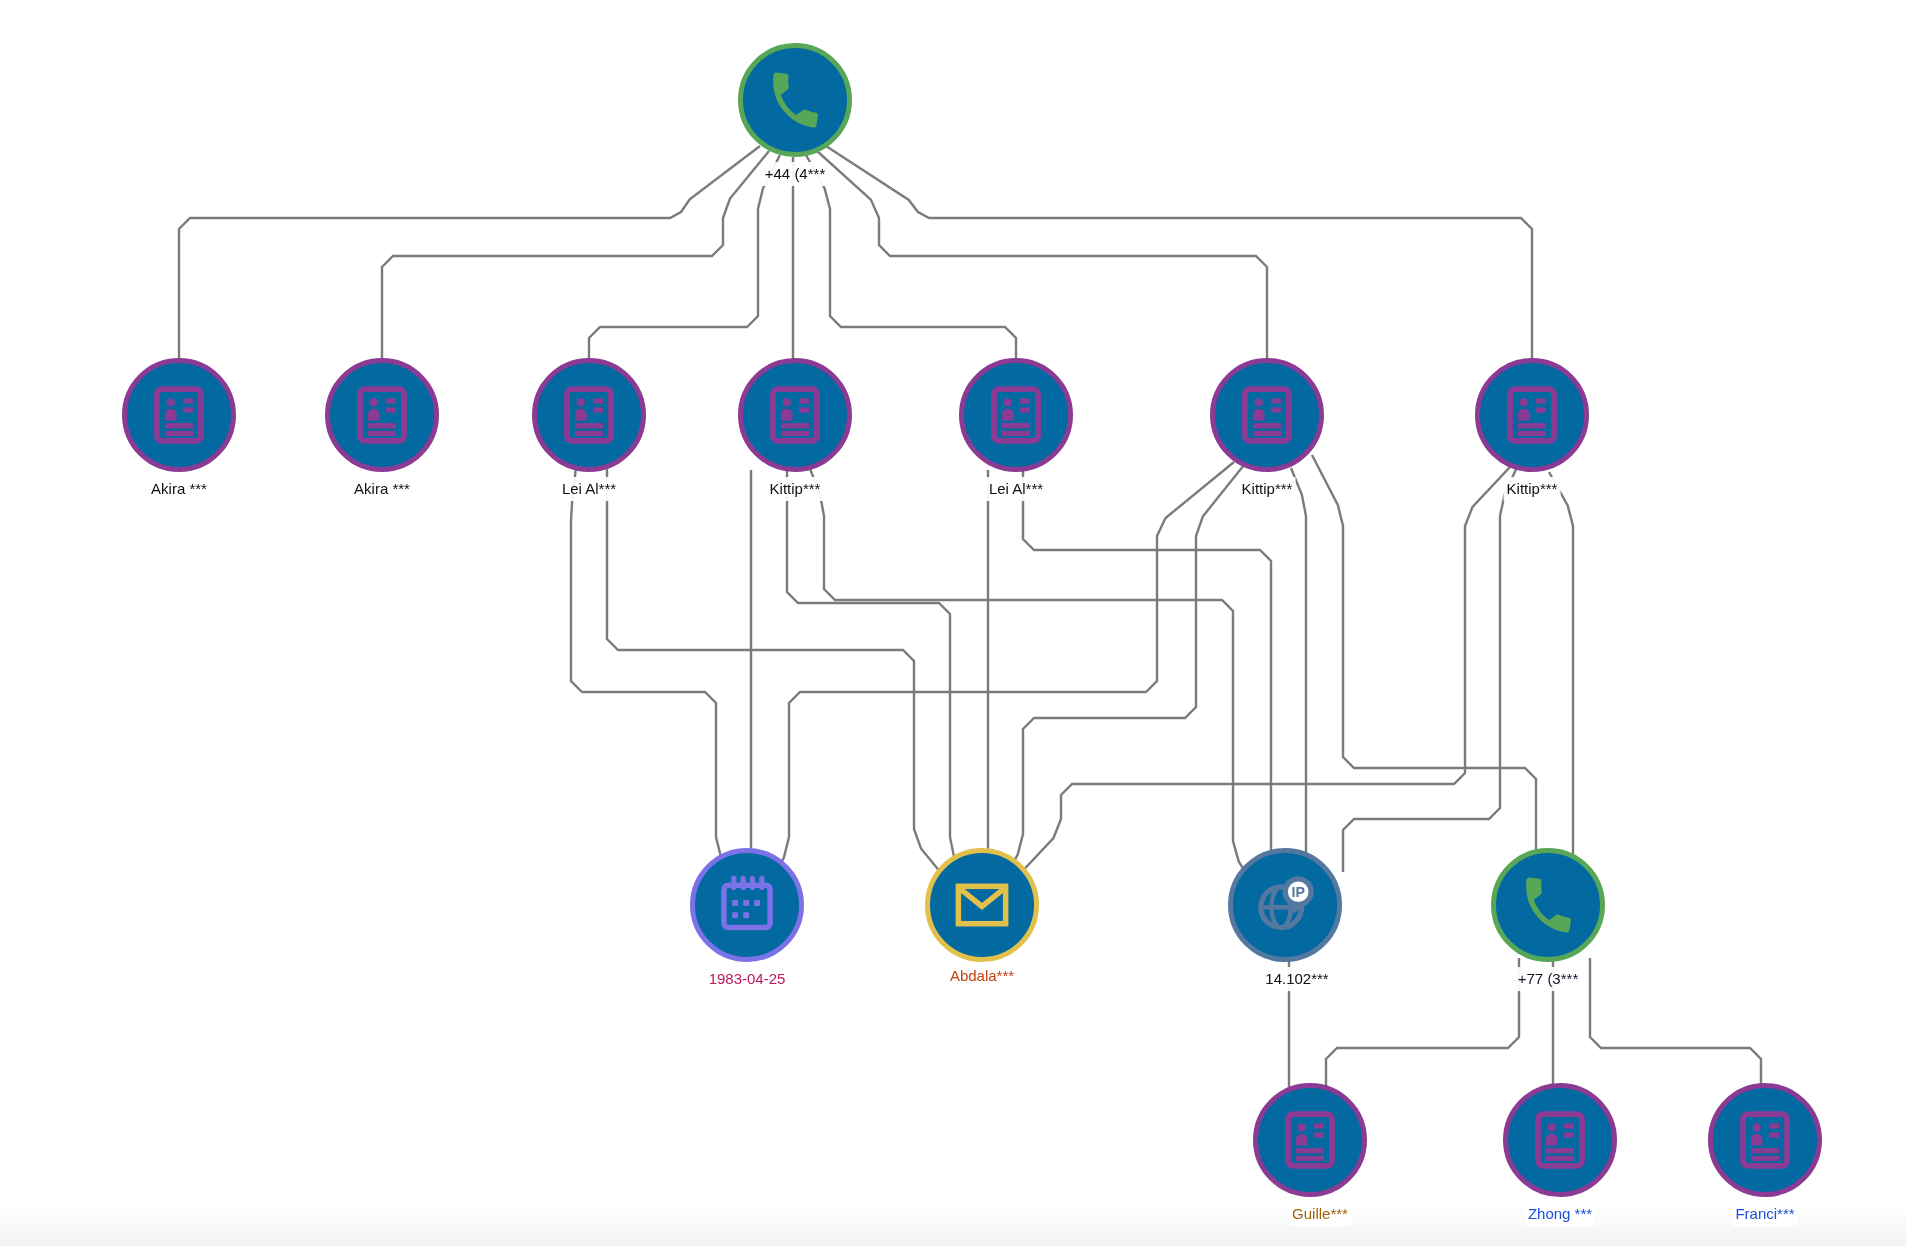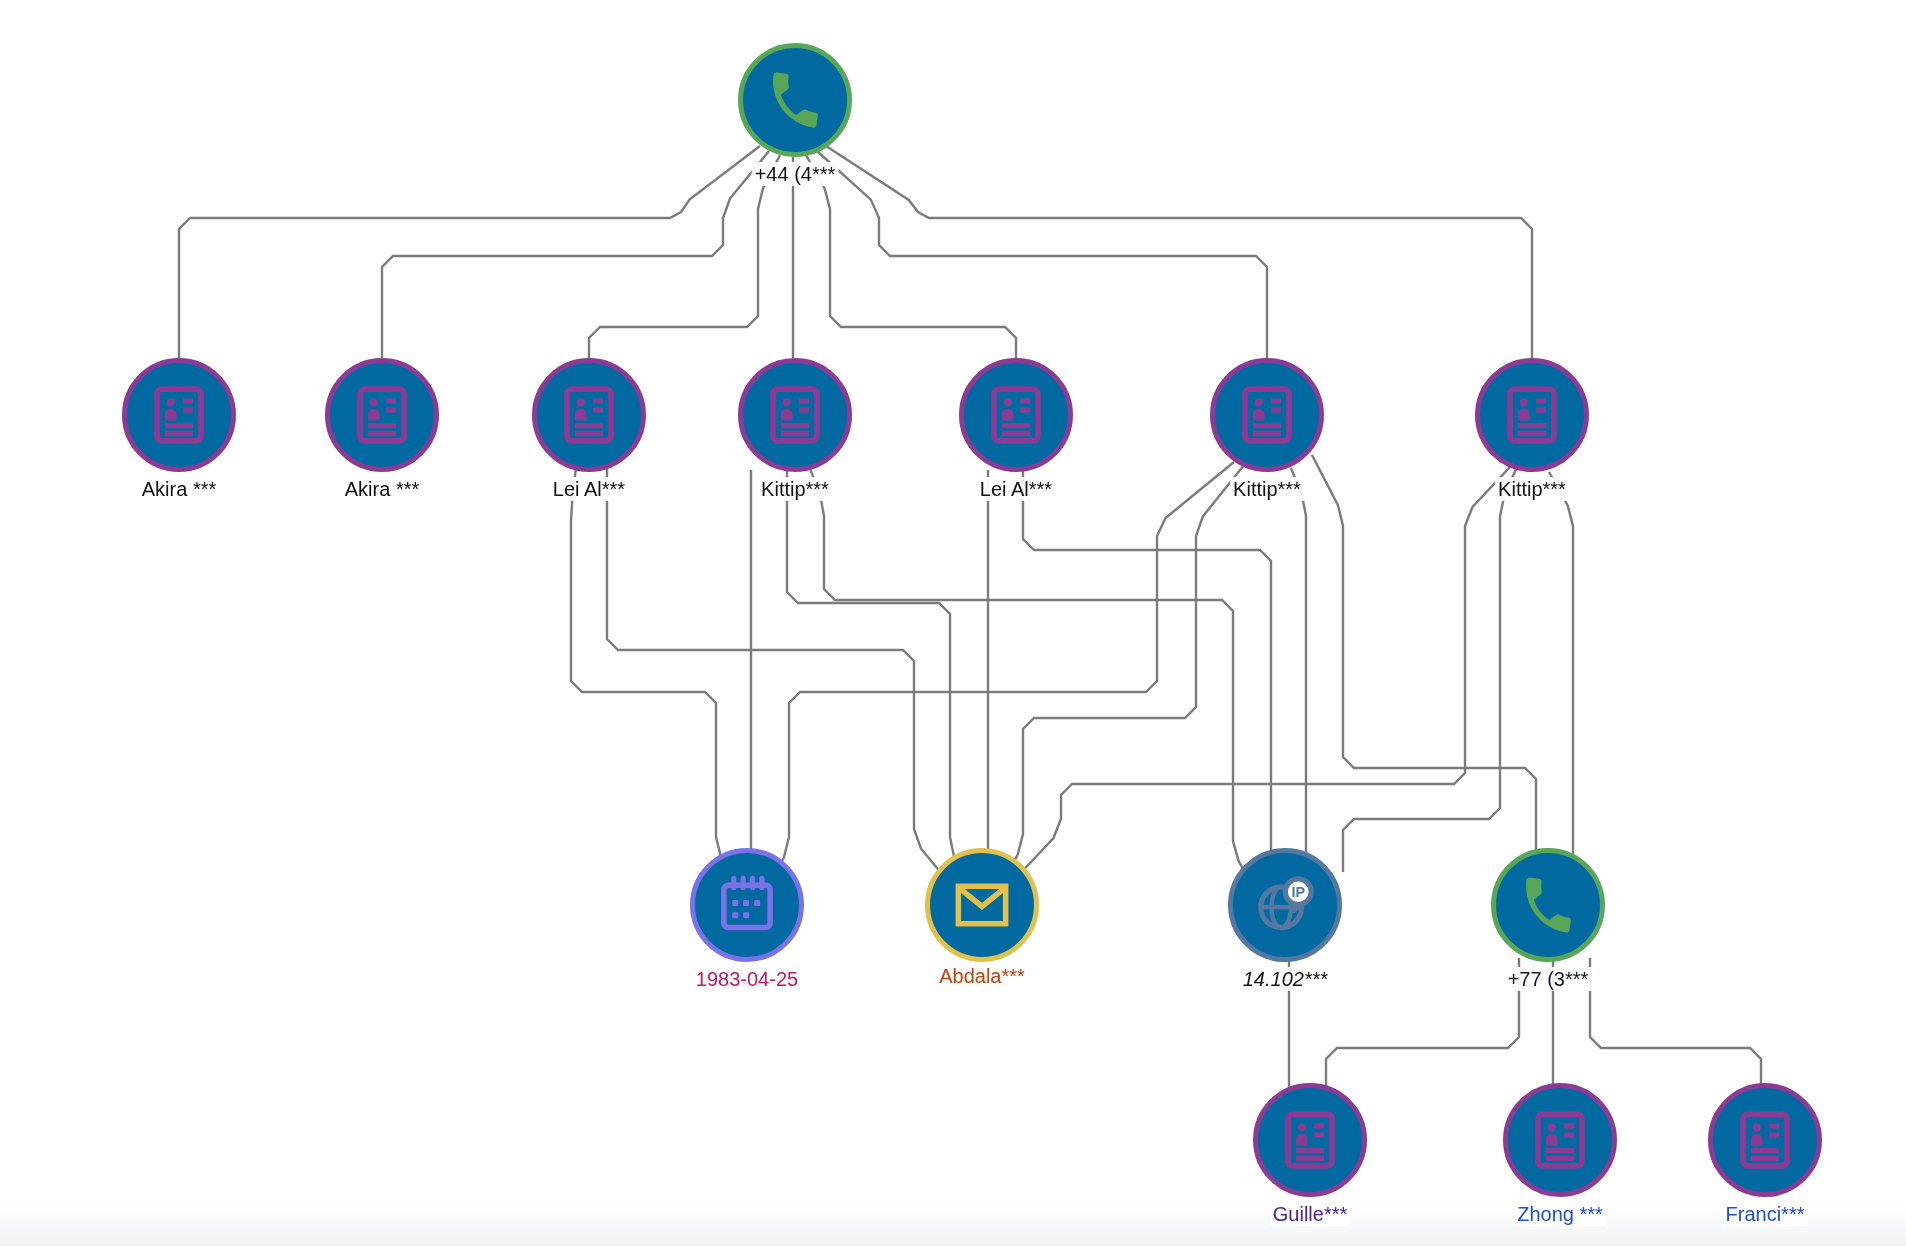--- a/index.html
+++ b/index.html
@@ -15,21 +15,21 @@
     position:absolute;box-sizing:border-box;
     width:114px;height:114px;border-radius:50%;
     background:#0369a1;border:5.5px solid #888;
     transform:translate(-50%,-50%);
     display:flex;align-items:center;justify-content:center;
     cursor:pointer;
   }
   .ring svg{width:66px;height:66px;display:block;}
   .node-label{
     position:absolute;transform:translateX(-50%);
-    white-space:nowrap;font-size:20px;line-height:24px;color:#111111;
+    white-space:nowrap;font-size:15px;line-height:24px;color:#111111;
     background:rgba(255,255,255,0.93);padding:0 3px;text-align:right;
   }
   #bottom-strip{
     position:absolute;left:0;bottom:0;width:100%;height:42px;z-index:0;
     background:linear-gradient(to bottom, rgba(242,243,244,0) 0%, #f1f2f4 100%);
   }
 </style>
 </head>
 <body>
 
@@ -199,21 +199,21 @@
         <div class="ring" style="border-color: rgb(84, 120, 159);">
           <svg viewBox="0 0 24 24">
     <circle cx="10.6" cy="12.8" r="7.4" fill="none" stroke="#54789f" stroke-width="1.9"></circle>
     <ellipse cx="10.6" cy="12.8" rx="3.5" ry="7.4" fill="none" stroke="#54789f" stroke-width="1.6"></ellipse>
     <line x1="3.2" y1="12.8" x2="18" y2="12.8" stroke="#54789f" stroke-width="1.6"></line>
     <path d="M14.4 10.4 L15.3 14.2 L18 11.8 Z" fill="#ffffff" stroke="#54789f" stroke-width="1.5" stroke-linejoin="round"></path>
     <circle cx="16.8" cy="7.2" r="4.7" fill="#ffffff" stroke="#54789f" stroke-width="1.9"></circle>
     <text x="16.8" y="9" text-anchor="middle" font-size="5.2" font-weight="bold" fill="#54789f" font-family="Liberation Sans, sans-serif">IP</text>
   </svg>
         </div>
-        <div class="node-label" style="left: 0px; top: 62px; color: rgb(17, 17, 17); font-style: italic;">14.102***</div>
+        <div class="node-label" style="left: 12px; top: 62px; color: rgb(17, 17, 17);">14.102***</div>
       </div>
       <div class="node" style="left: 1548px; top: 905px;">
         <div class="ring" style="border-color: rgb(88, 167, 88);">
           <svg viewBox="0 0 24 24">
     <path transform="rotate(8 12 12)" fill="#58a758" d="M6.62 10.79c1.44 2.83 3.76 5.14 6.59 6.59l2.2-2.2c.27-.27.67-.36 1.02-.24 1.12.37 2.33.57 3.57.57.55 0 1 .45 1 1V20c0 .55-.45 1-1 1-9.39 0-17-7.61-17-17 0-.55.45-1 1-1h3.5c.55 0 1 .45 1 1 0 1.25.2 2.45.57 3.57.11.35.03.74-.25 1.02l-2.2 2.2z"></path>
   </svg>
         </div>
         <div class="node-label" style="left: 0px; top: 62px; color: #0f172a;">+77 (3***</div>
       </div>
       <div class="node" style="left: 1310px; top: 1140px;">
@@ -221,21 +221,21 @@
           <svg viewBox="0 0 24 24">
     <rect x="4" y="2.6" width="16" height="18.8" rx="1.8" fill="none" stroke="#8c3b94" stroke-width="2.1"></rect>
     <circle cx="9" cy="7.4" r="1.5" fill="#8c3b94"></circle>
     <path d="M6.9 14 v-2.2 a2.1 2.1 0 0 1 4.2 0 V14 z" fill="#8c3b94"></path>
     <line x1="13.5" y1="6.9" x2="17.1" y2="6.9" stroke="#8c3b94" stroke-width="1.9"></line>
     <line x1="13.5" y1="10.2" x2="17.1" y2="10.2" stroke="#8c3b94" stroke-width="1.9"></line>
     <line x1="6.9" y1="15.9" x2="17.1" y2="15.9" stroke="#8c3b94" stroke-width="1.9"></line>
     <line x1="6.9" y1="18.7" x2="17.1" y2="18.7" stroke="#8c3b94" stroke-width="1.9"></line>
   </svg>
         </div>
-        <div class="node-label" style="left: 0px; top: 62px; color: #4c1d95;">Guille***</div>
+        <div class="node-label" style="left: 10px; top: 62px; color: #a16207;">Guille***</div>
       </div>
       <div class="node" style="left: 1560px; top: 1140px;">
         <div class="ring" style="border-color: rgb(140, 59, 148);">
           <svg viewBox="0 0 24 24">
     <rect x="4" y="2.6" width="16" height="18.8" rx="1.8" fill="none" stroke="#8c3b94" stroke-width="2.1"></rect>
     <circle cx="9" cy="7.4" r="1.5" fill="#8c3b94"></circle>
     <path d="M6.9 14 v-2.2 a2.1 2.1 0 0 1 4.2 0 V14 z" fill="#8c3b94"></path>
     <line x1="13.5" y1="6.9" x2="17.1" y2="6.9" stroke="#8c3b94" stroke-width="1.9"></line>
     <line x1="13.5" y1="10.2" x2="17.1" y2="10.2" stroke="#8c3b94" stroke-width="1.9"></line>
     <line x1="6.9" y1="15.9" x2="17.1" y2="15.9" stroke="#8c3b94" stroke-width="1.9"></line>

